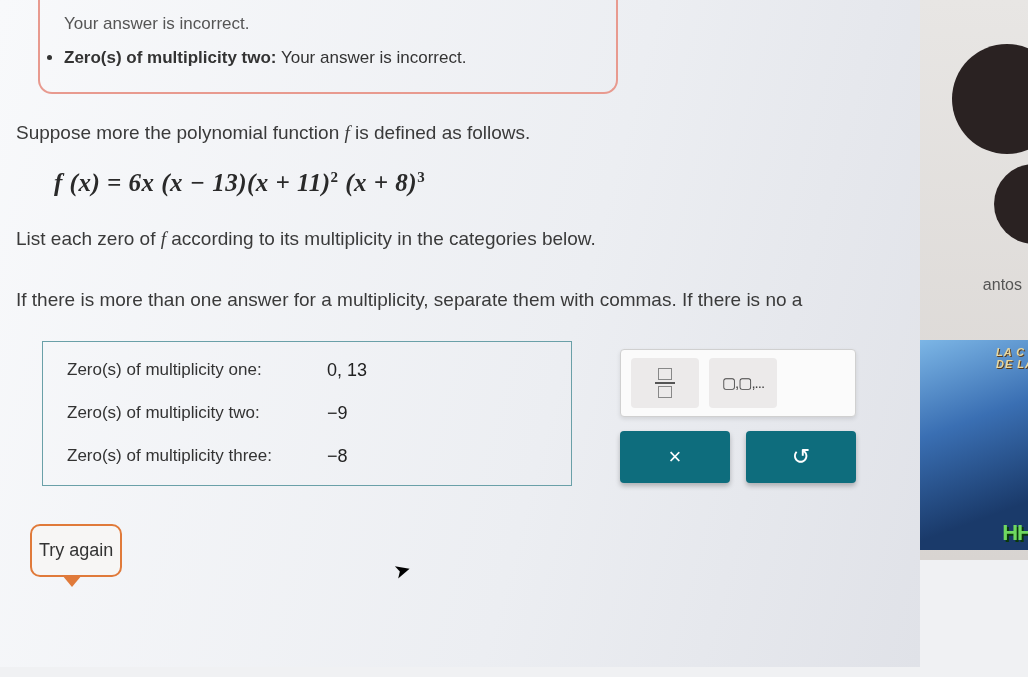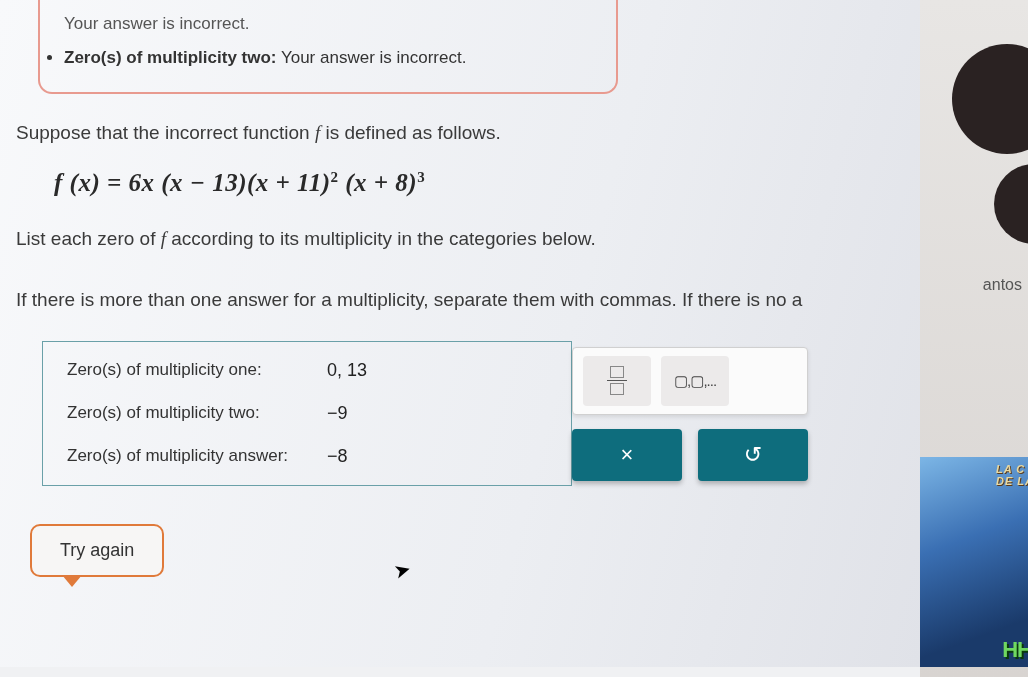--- a/index.html
+++ b/index.html
@@ -38,21 +38,21 @@
   .formula {
     font-family: 'Times New Roman', serif;
     font-size: 25px;
     font-style: italic;
     margin: 22px 0 26px 44px;
     color: #2a2a2a;
     letter-spacing: 0.5px;
     font-weight: bold;
   }
   .formula sup { font-size: 15px; font-style: normal; vertical-align: super; }
-  .answers-row { display: flex; align-items: flex-start; margin: 26px 16px 0 32px; }
+  .answers-row { display: flex; gap: 48px; align-items: center; margin: 26px 16px 0 32px; }
   .answer-table {
     border: 1.5px solid #6aa0a8;
     padding: 18px 28px 16px 24px;
     background: transparent;
     width: 530px;
   }
   .ans-row { display: flex; align-items: center; margin-bottom: 22px; font-size: 17px; color: #333; }
   .ans-row:last-child { margin-bottom: 2px; }
   .ans-label { width: 260px; }
   .ans-value { font-size: 18px; color: #222; }
@@ -77,37 +77,37 @@
   .big-btn {
     width: 110px; height: 52px; background: #0e6d7d; color: #fff;
     border: none; border-radius: 4px; font-size: 22px; cursor: pointer;
     display: flex; align-items: center; justify-content: center;
     box-shadow: 0 3px 5px rgba(0,0,0,0.25);
   }
   .try-again {
     display: inline-block;
     border: 2.5px solid #e07a3a;
     border-radius: 10px;
-    padding: 14px 28px;
+    padding: 14px 7px;
     font-size: 18px; color: #333;
     margin: 38px 0 0 20px;
     position: relative;
     background: #f7f6f5;
     cursor: pointer;
     text-align: right;
   }
   .try-again::after {
     content: ""; position: absolute; bottom: -12px; left: 30px;
     width: 0; height: 0;
     border-left: 10px solid transparent;
     border-right: 10px solid transparent;
     border-top: 12px solid #e07a3a;
   }
   .right-strip {
-    position: absolute; right: 0; top: 0; width: 108px; height: 677px;
+    position: absolute; right: 0; top: 0; width: 108px; height: 560px;
     background: linear-gradient(180deg, #e8e6e4 0%, #d8d4d1 100%);
     overflow: hidden;
   }
   .circ { position: absolute; border-radius: 50%; background: #2a2222; }
   .circ1 { width: 110px; height: 110px; top: 44px; right: -34px; }
   .circ2 { width: 80px; height: 80px; top: 164px; right: -46px; }
   .side-label { position: absolute; top: 276px; right: 6px; font-size: 16px; color: #555; }
   .poster {
     position: absolute; bottom: 10px; right: -10px; width: 130px; height: 210px;
     background: linear-gradient(160deg, #7fb9e8 0%, #3a6fb3 40%, #1a3a6a 80%);
@@ -131,21 +131,21 @@
     <div class="feedback-title">Your answer is incorrect.</div>
     <ul class="feedback-bullets">
       <li>
         <b>Zero(s) of multiplicity two:</b>
         <span>Your answer is incorrect.</span>
       </li>
     </ul>
   </div>
 
   <p class="prose">
-    <span>Suppose that the incorrect function </span><span class="italic-f">f</span><span> is defined as follows.</span>
+    <span>Suppose more the polynomial function </span><span class="italic-f">f</span><span> is defined as follows.</span>
   </p>
 
   <div class="formula">
     f (x) = 6x (x − 13)(x + 11)<sup>2</sup> (x + 8)<sup>3</sup>
   </div>
 
   <p class="prose">
     <span>List each zero of </span><span class="italic-f">f</span><span> according to its multiplicity in the categories below.</span>
   </p>
 
@@ -155,21 +155,21 @@
     <div class="answer-table">
       <div class="ans-row">
         <span class="ans-label">Zero(s) of multiplicity one:</span>
         <span class="ans-value">0, 13</span>
       </div>
       <div class="ans-row">
         <span class="ans-label">Zero(s) of multiplicity two:</span>
         <span class="ans-value">−9</span>
       </div>
       <div class="ans-row">
-        <span class="ans-label">Zero(s) of multiplicity answer:</span>
+        <span class="ans-label">Zero(s) of multiplicity three:</span>
         <span class="ans-value">−8</span>
       </div>
     </div>
 
     <div class="tool-panel">
       <div class="tool-row-top">
         <button class="tool-btn">
           <span class="frac-box">
             <span class="num"></span>
               <span class="bar"></span>

